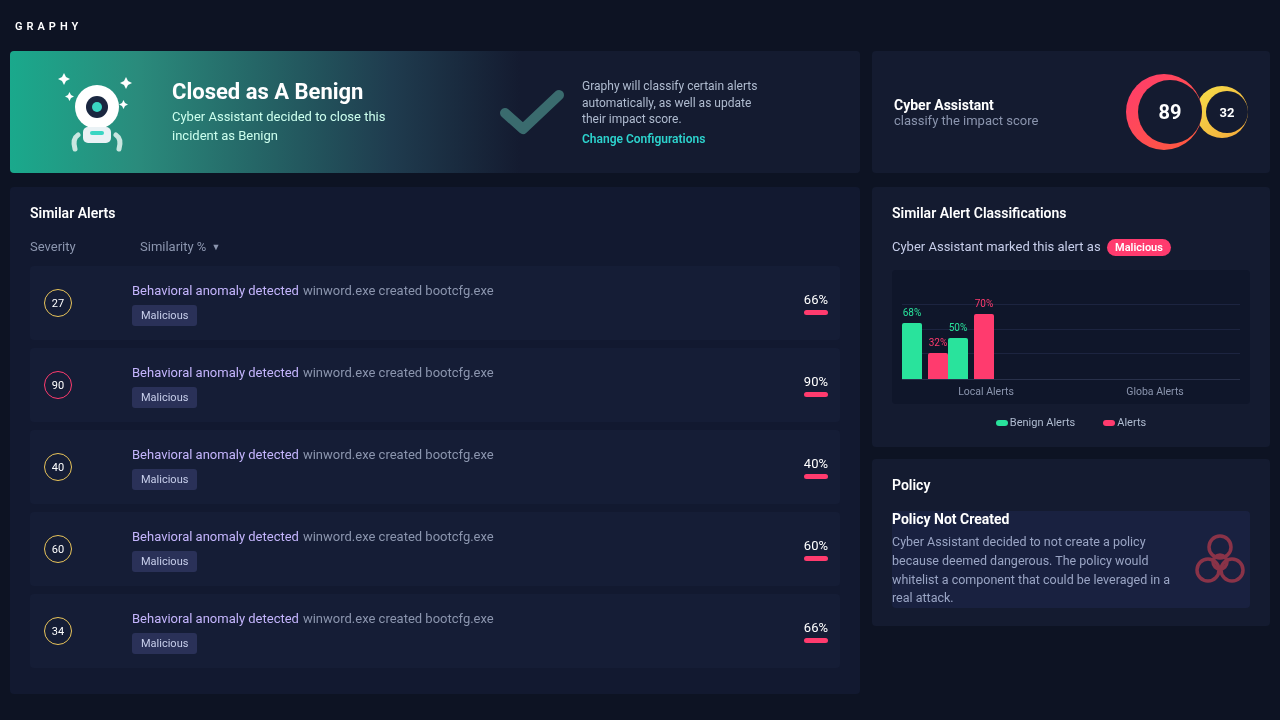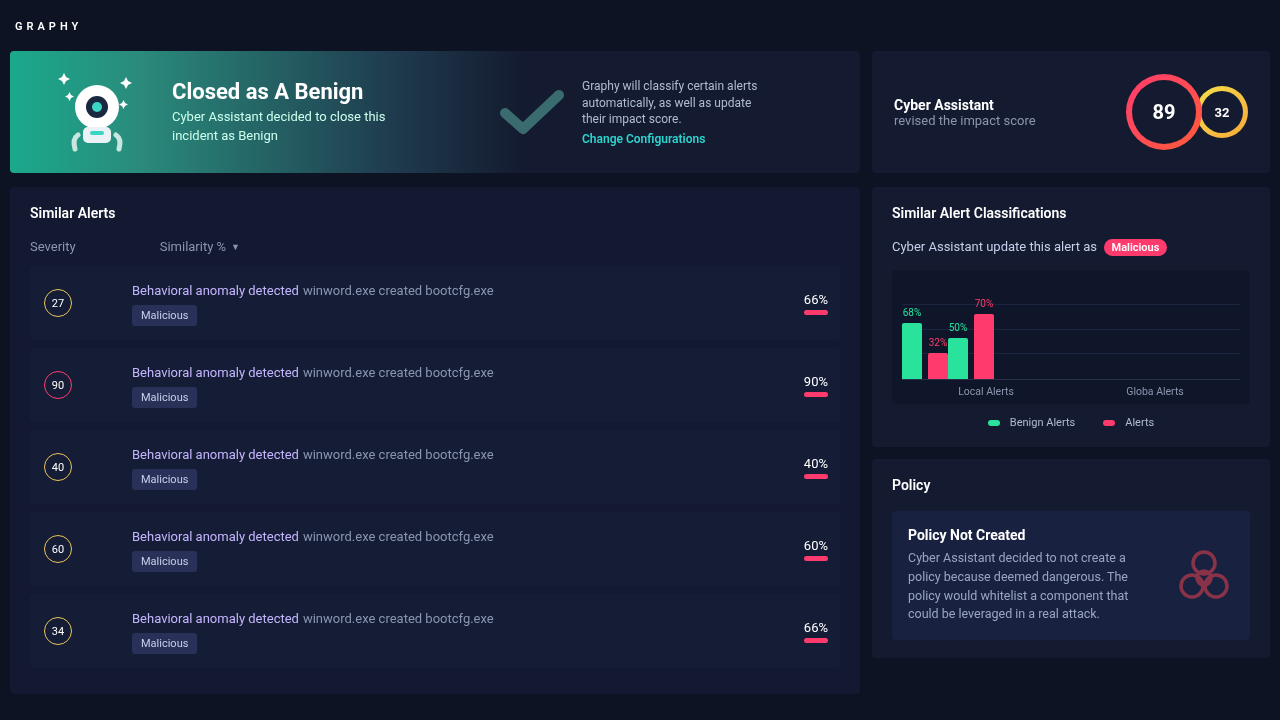--- a/index.html
+++ b/index.html
@@ -117,21 +117,21 @@
     justify-content: center;
     font-weight: 700;
     color: #fff;
     background: #141b30;
     position: relative;
   }
   .ring-outer {
     border-radius: 50%;
     display: flex;
     align-items: center;
-    justify-content: center;
+    justify-content: flex-end;
   }
   .ring-big-wrap {
     width: 76px;
     height: 76px;
     background: linear-gradient(135deg, #ff3b6e, #ff5c3a);
     z-index: 2;
   }
   .ring-big {
     width: 64px;
     height: 64px;
@@ -166,21 +166,21 @@
     margin-bottom: 18px;
   }
   .table-header {
     display: flex;
     font-size: 13px;
     color: #8b95ae;
     padding-bottom: 12px;
   }
   .col-sev { width: 110px; }
   .col-name { flex: 1; }
-  .col-sim { width: 100px; text-align: right; cursor: pointer; display:flex; justify-content:flex-end; align-items:center; gap:5px;}
+  .col-sim { width: 100px; text-align: right; cursor: pointer; display:flex; align-items:center; gap:5px;}
   .alert-row {
     display: flex;
     align-items: center;
     background: #151d36;
     border-radius: 4px;
     padding: 14px 12px 14px 2px;
     margin-bottom: 8px;
   }
   .sev-badge {
     width: 28px;
@@ -297,28 +297,27 @@
     padding-top: 5px;
   }
   .legend {
     display: flex;
     justify-content: center;
     gap: 28px;
     font-size: 11px;
     color: #b0bcd0;
     margin-top: 12px;
   }
-  .legend-item { display: flex; align-items: center; gap: 10px; }
+  .legend-item { display: flex; align-items: center; gap: 2px; }
   .legend-dot {
     width: 12px; height: 6px; border-radius: 4px;
   }
   .policy-box {
     background: #192140;
     border-radius: 4px;
-    padding: 16px;
     display: flex;
     gap: 14px;
     margin-top: 6px;
   }
   .policy-text { flex: 1; }
   .policy-title {
     font-size: 14px;
     font-weight: 700;
     color: #fff;
     margin-bottom: 6px;
@@ -365,21 +364,21 @@
     </div>
     <div class="banner-right">
       <div class="banner-right-text">Graphy will classify certain alerts automatically, as well as update their impact score.</div>
       <a class="banner-link">Change Configurations</a>
     </div>
   </div>
 
   <div class="impact-card">
     <div class="impact-text">
       <div class="impact-title">Cyber Assistant</div>
-      <div class="impact-sub">revised the impact score</div>
+      <div class="impact-sub">classify the impact score</div>
     </div>
     <div class="rings">
       <div class="ring-outer ring-big-wrap">
         <div class="ring ring-big">89</div>
       </div>
       <div class="ring-outer ring-small-wrap">
         <div class="ring ring-small">32</div>
       </div>
     </div>
   </div>
@@ -436,21 +435,21 @@
             <div class="sim-bar"></div>
           </div>
         </div>
       </div>
   </div>
 
   <div class="side-col">
     <div class="card">
       <div class="section-title">Similar Alert Classifications</div>
       <div class="class-text">
-        <span>Cyber Assistant update this alert as</span>
+        <span>Cyber Assistant marked this alert as</span>
         &nbsp;<span class="tag-mal">Malicious</span>
       </div>
       <div class="chart">
         <div class="chart-inner" id="chart-inner">
           <div class="grid-line" style="bottom:25%"></div>
           <div class="grid-line" style="bottom:50%"></div>
           <div class="grid-line" style="bottom:75%"></div>
         <div class="bar-group">
               <div class="bar bar-g" style="height: 55.76px;">
                 <div class="bar-label g">68%</div>

